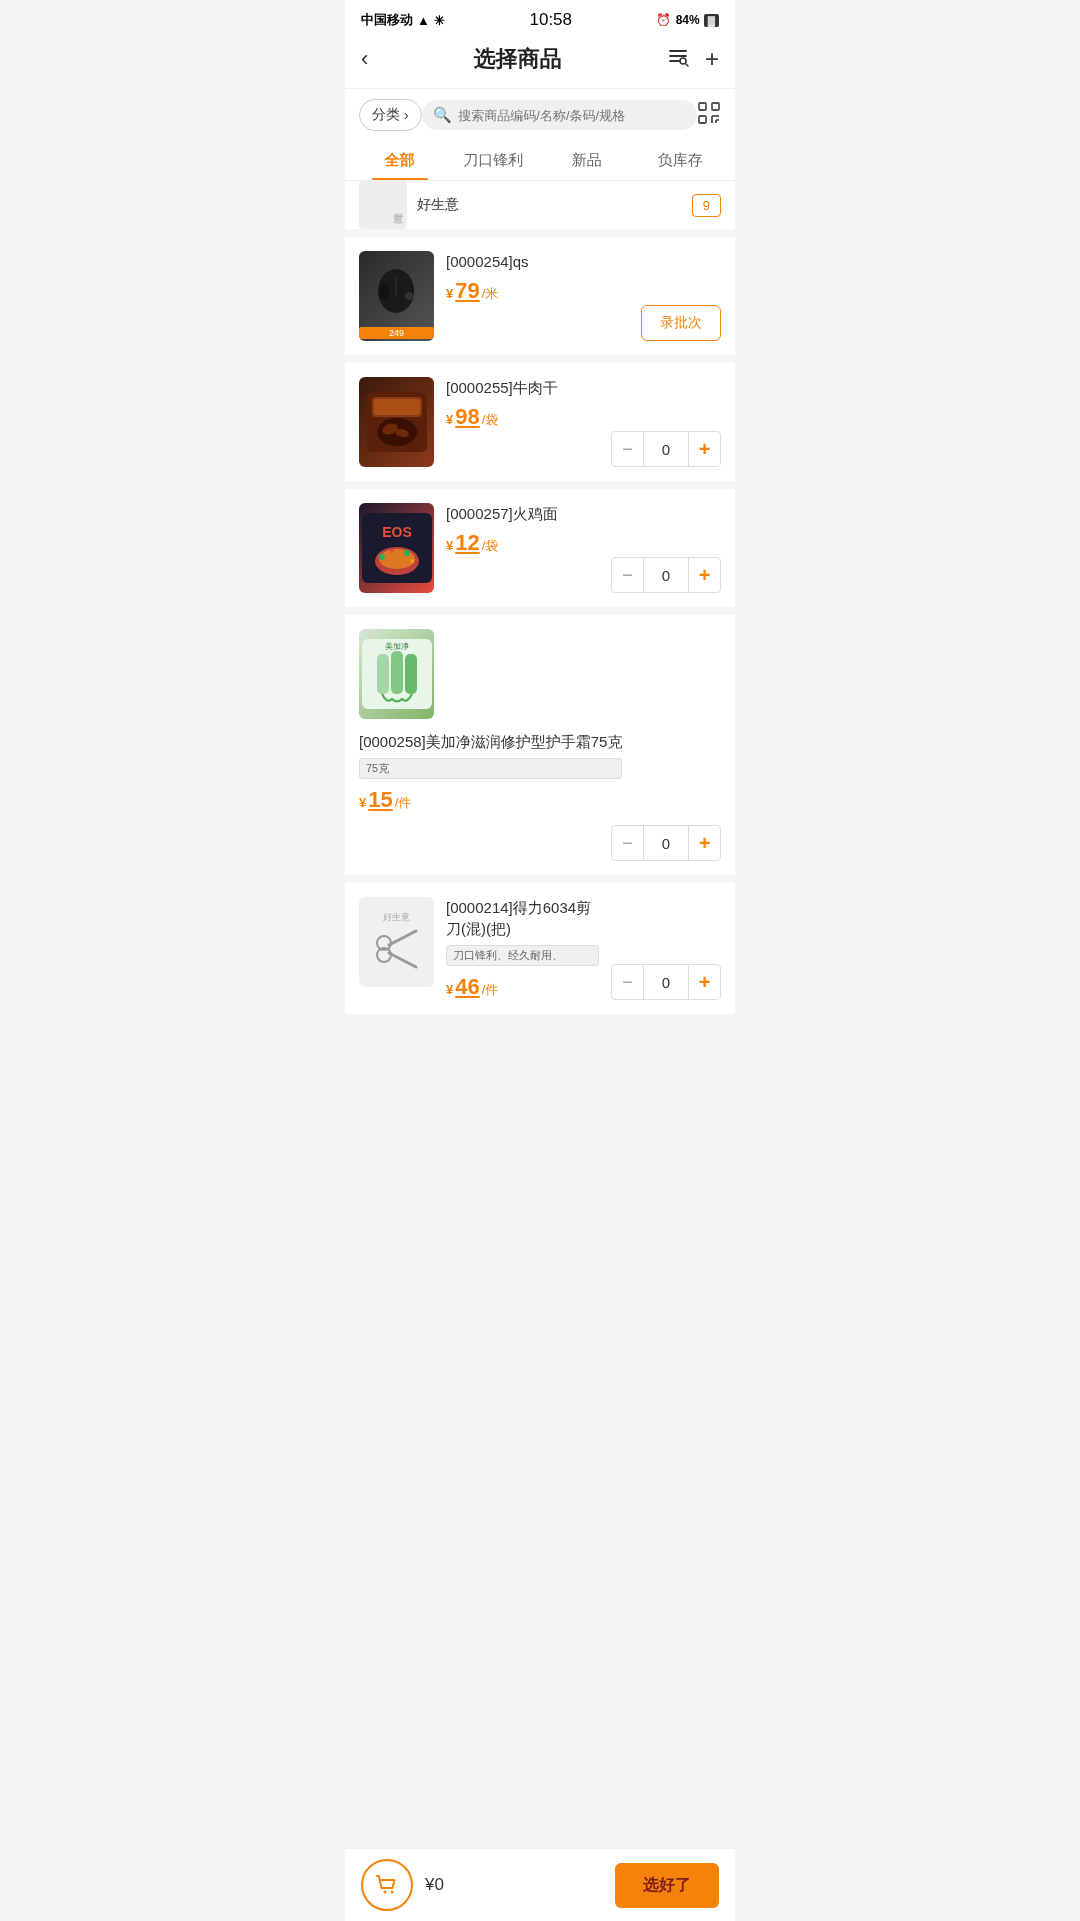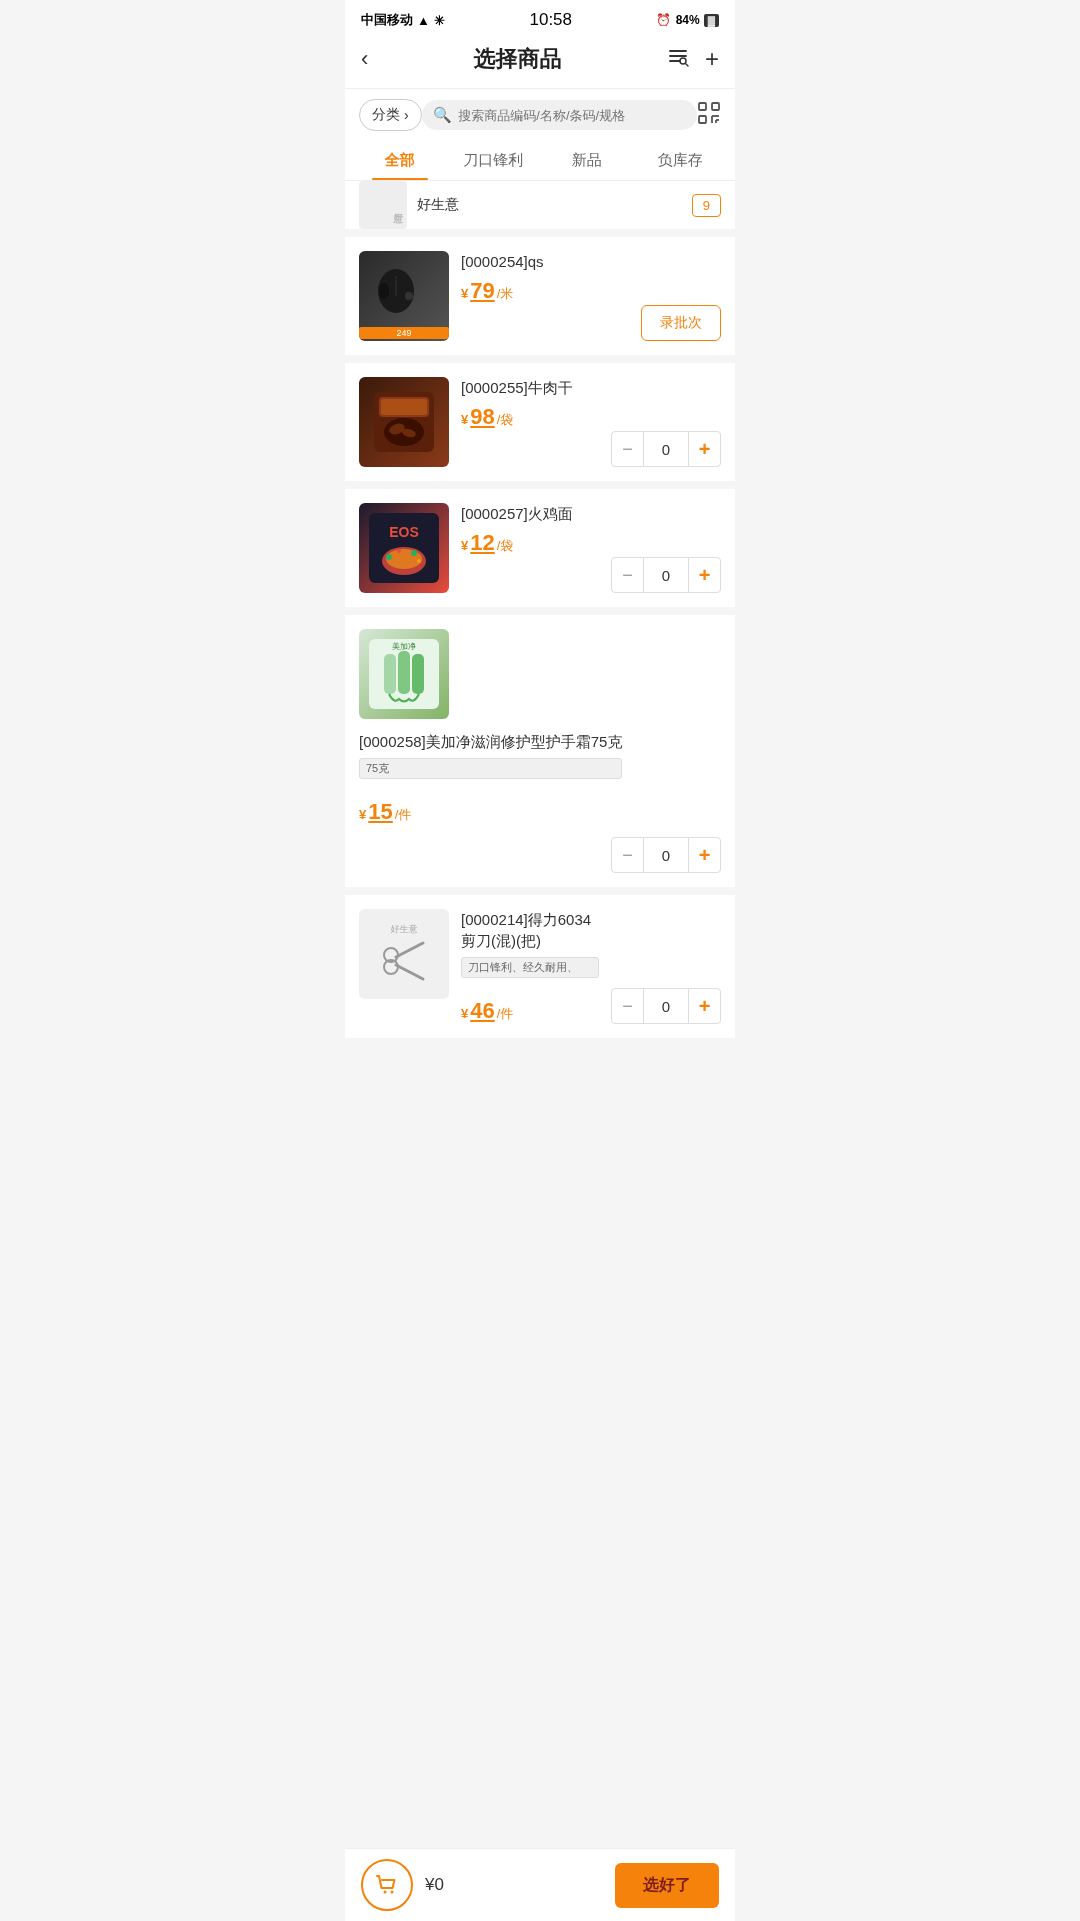--- a/index.html
+++ b/index.html
@@ -132,21 +132,21 @@
     }
     .product-item {
       background: white;
       display: flex;
       align-items: flex-start;
       padding: 14px;
       margin-bottom: 8px;
       gap: 12px;
     }
     .product-thumb {
-      width: 90px;
+      width: 75px;
       height: 90px;
       border-radius: 6px;
       object-fit: cover;
       flex-shrink: 0;
       background: #eee;
       display: flex;
       align-items: center;
       justify-content: center;
       font-size: 24px;
       overflow: hidden;
@@ -158,21 +158,21 @@
       line-height: 1.4;
     }
     .product-tag {
       display: inline-block;
       background: #f0f0f0;
       border: 1px solid #ddd;
       border-radius: 3px;
       font-size: 11px;
       color: #666;
       padding: 2px 6px;
-      margin-bottom: 20px;
+      margin-bottom: 8px;
     }
     .product-price {
       display: flex;
       align-items: baseline;
       gap: 2px;
     }
     .price-symbol {
       font-size: 13px;
       color: #f5820a;
       font-weight: 600;

